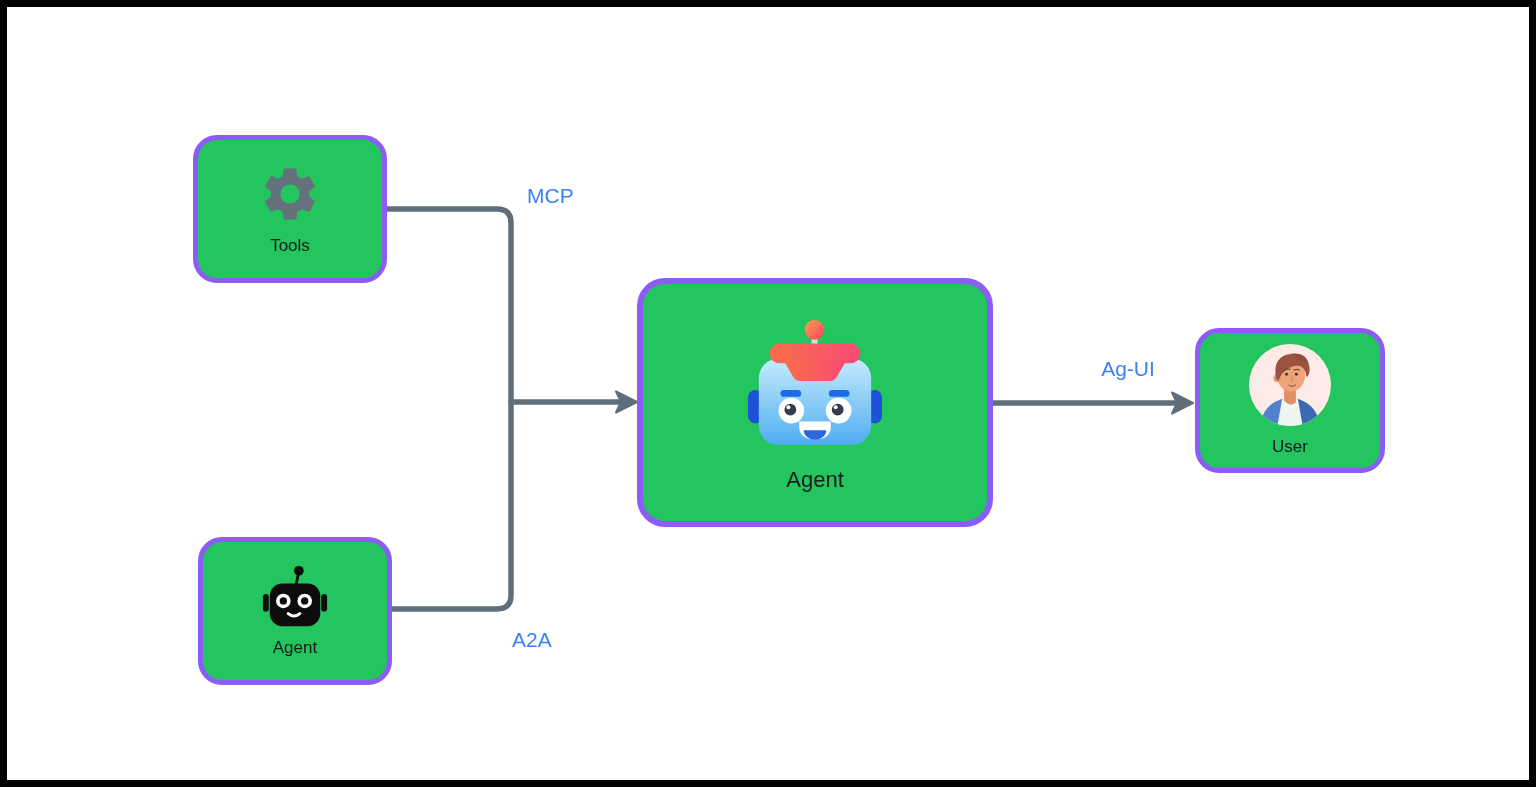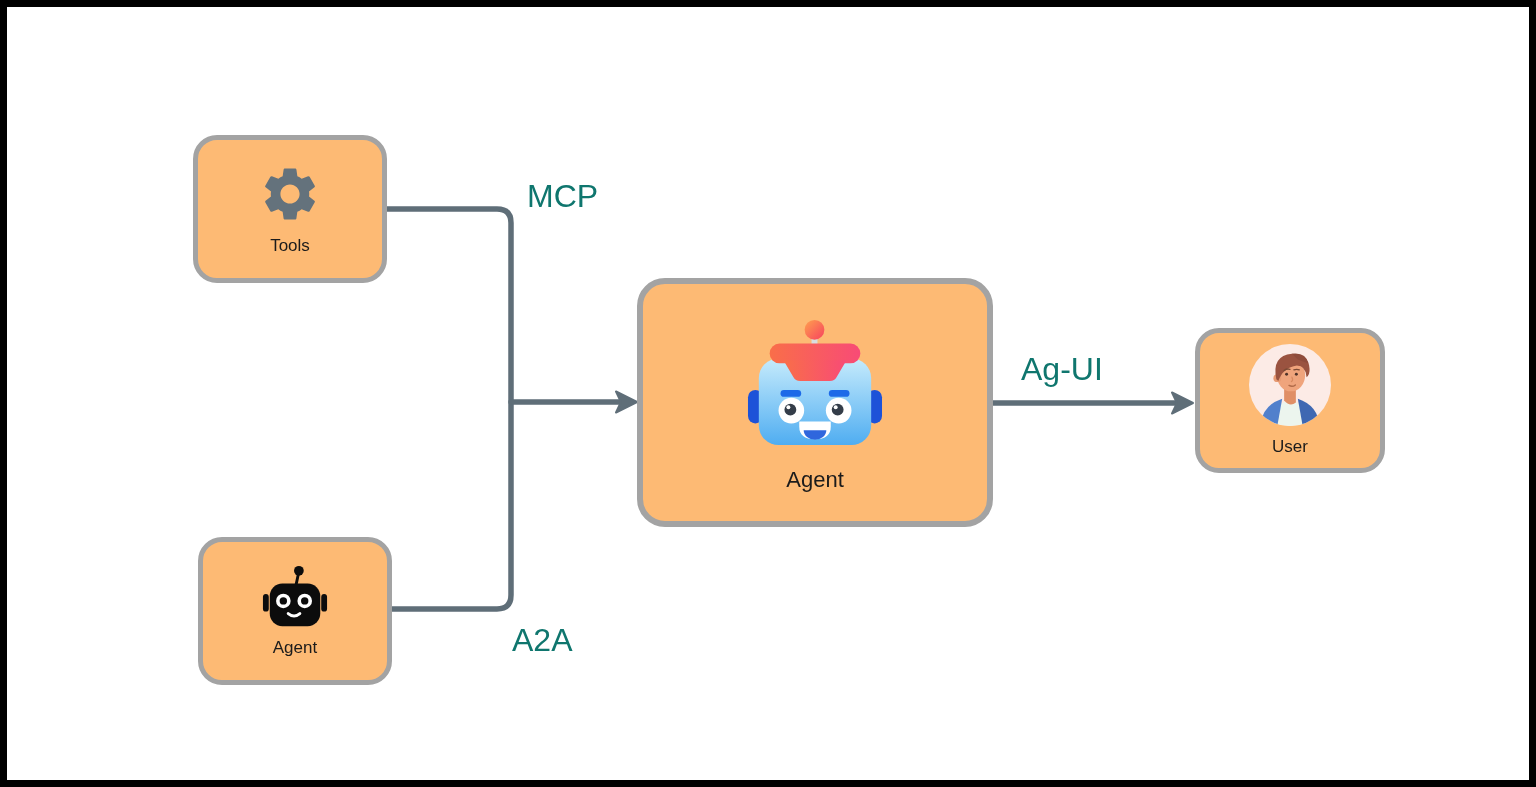--- a/index.html
+++ b/index.html
@@ -18,22 +18,22 @@
     z-index: 60;
     pointer-events: none;
   }
   .connectors {
     position: absolute;
     left: 0; top: 0;
     z-index: 1;
   }
   .node {
     position: absolute;
-    background: #fdba74;
-    border: 5px solid #a3a3a3;
+    background: #22c55e;
+    border: 5px solid #8b5cf6;
     border-radius: 24px;
     box-sizing: border-box;
     display: flex;
     flex-direction: column;
     align-items: center;
     justify-content: center;
     z-index: 10;
   }
   .node-label {
     color: #1b1b1b;
@@ -44,29 +44,29 @@
   .node-tools   { left: 193px; top: 135px; width: 194px; height: 148px; gap: 10px; }
   .node-agent-ext { left: 198px; top: 537px; width: 194px; height: 148px; gap: 6px; }
   .node-agent-main {
     left: 637px; top: 278px; width: 356px; height: 249px;
     border-width: 6px; border-radius: 28px; gap: 14px; padding-top: 6px;
   }
   .node-agent-main .node-label { font-size: 22px; }
   .node-user { left: 1195px; top: 328px; width: 190px; height: 145px; gap: 11px; }
   .edge-label {
     position: absolute;
-    color: #0f766e;
-    font-size: 32px;
+    color: #3b82f6;
+    font-size: 21px;
     line-height: 28px;
     z-index: 20;
     white-space: nowrap;
   }
   .edge-label-mcp  { left: 527px; top: 182px; }
   .edge-label-a2a  { left: 512px; top: 626px; }
-  .edge-label-agui { left: 1021px; top: 355px; width: 120px; }
+  .edge-label-agui { left: 1068px; top: 355px; width: 120px; text-align: center; }
   .icon-wrap { display: flex; align-items: center; justify-content: center; }
 </style>
 </head>
 <body>
 
 <div class="canvas">
 
   <svg class="connectors" width="1536" height="787" viewBox="0 0 1536 787">
 
     <path d="M387 209 H497 Q511 209 511 223 V595 Q511 609 497 609 H392" fill="none" stroke="#5f6e78" stroke-width="5.5" stroke-linecap="round"></path>

